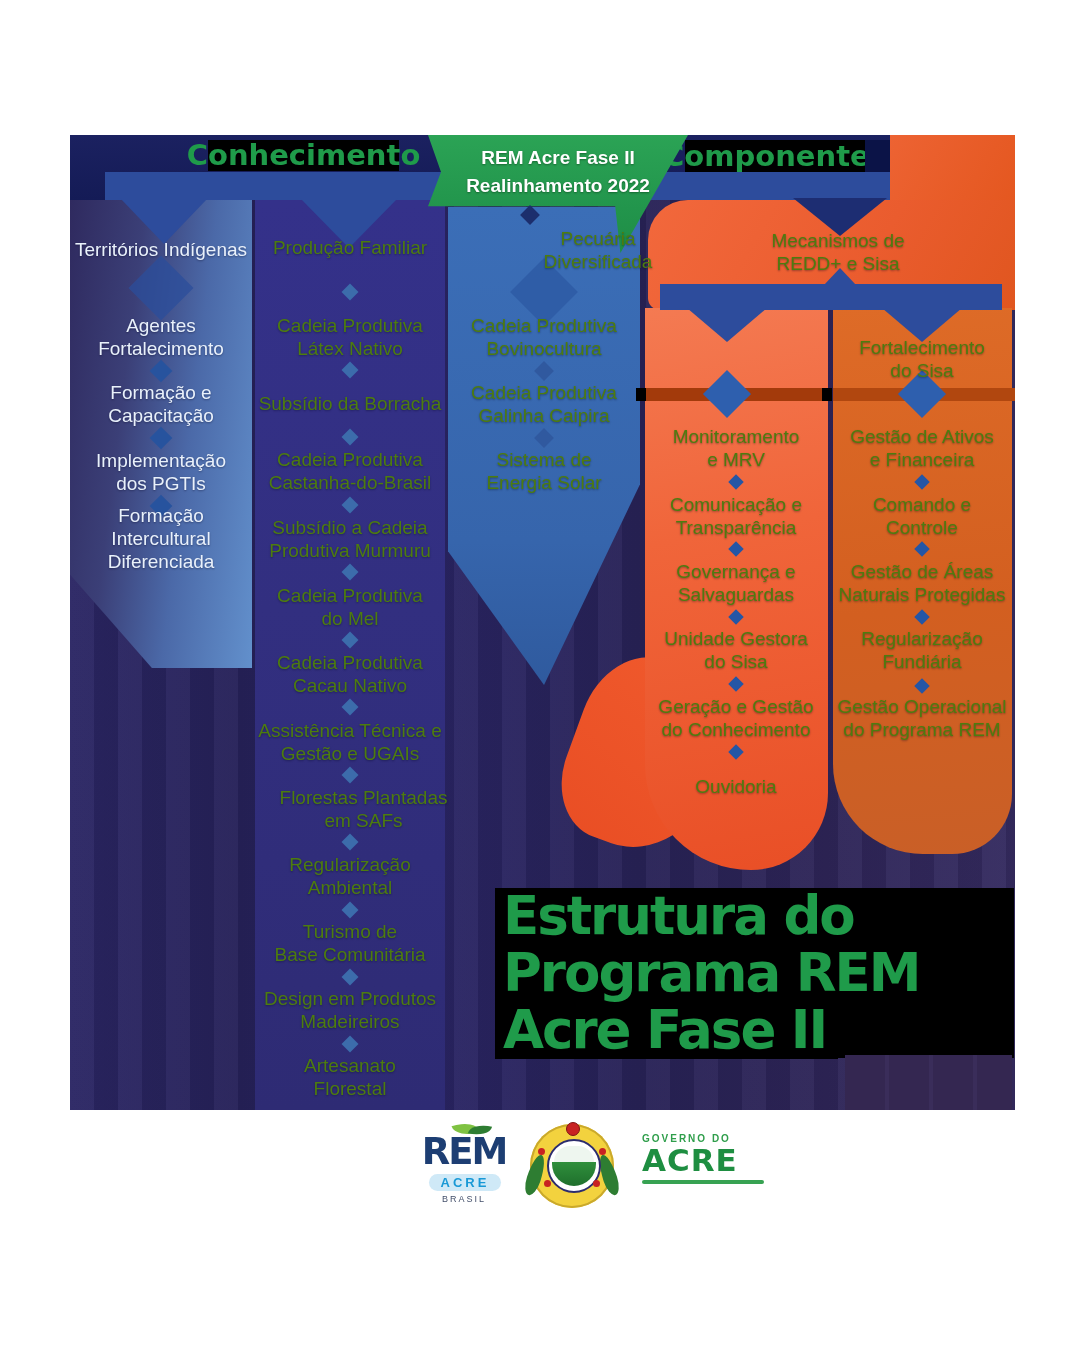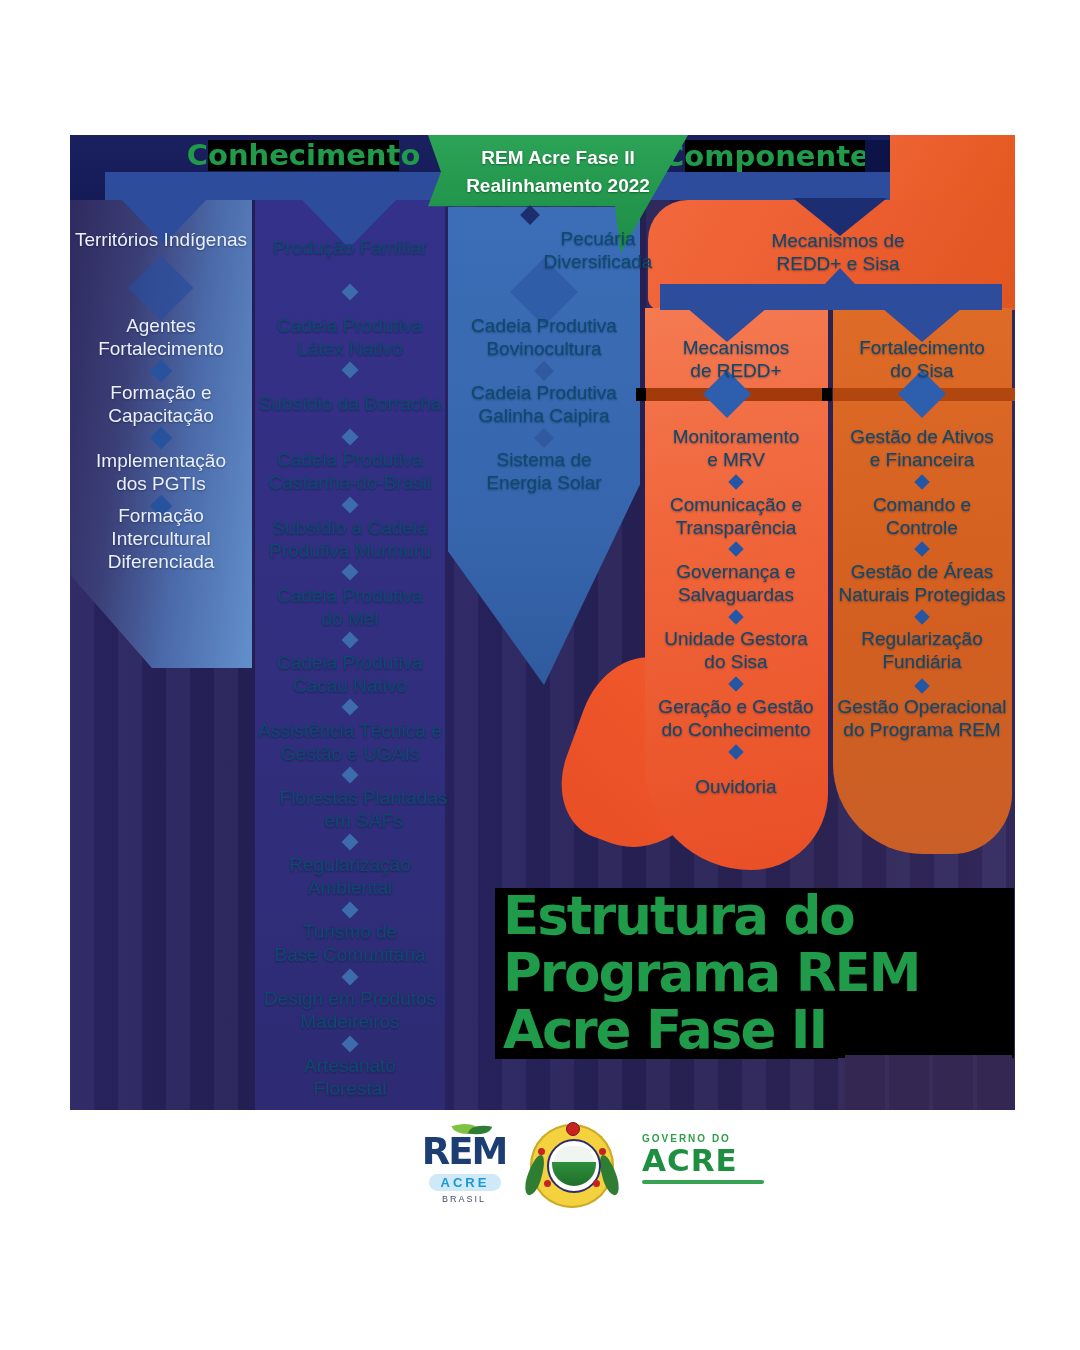--- a/index.html
+++ b/index.html
@@ -42,21 +42,21 @@
     background:linear-gradient(180deg,#2ba355 0%,#22954c 60%,#1f8c45 100%);
     clip-path:polygon(0 0,100% 0,74% 96%,72% 58%,0 58%,5% 30%);}
   .bannerTxt{position:absolute;transform:translate(-50%,-50%);color:#fff;font-weight:bold;
     font-size:19px;text-align:center;white-space:pre-line;text-shadow:0 1px 2px rgba(0,40,10,.45);}
   
   .plate{position:absolute;background:#000;display:flex;align-items:center;justify-content:center;}
   .ghead{color:#1f9b4a;font-family:"DejaVu Sans","Liberation Sans",sans-serif;
     font-weight:bold;font-size:29px;letter-spacing:0;line-height:1;}
   
   .item{position:absolute;transform:translate(-50%,-50%);white-space:pre-line;text-align:center;
-    font-size:19px;line-height:1.22;color:#0c4a6e;width:190px;
+    font-size:19px;line-height:1.22;color:#4d7c0f;width:190px;
     text-shadow:0 1px 2px rgba(10,10,40,.4);}
   .item.c1{color:#e9f1fb;width:180px;}
   
   .dm{position:absolute;transform:translate(-50%,-50%) rotate(45deg);}
   
   .redbar{position:absolute;height:13px;top:388px;}
   .notch{position:absolute;top:388px;width:10px;height:13px;background:#000;}
   
   .tline{position:absolute;left:495px;white-space:nowrap;}
   .tline span{display:inline-block;background:#000;color:#1f9b4a;padding:1px 12px 3px 8px;
@@ -177,21 +177,21 @@
   <div class="dm" style="left:736px;top:549px;width:11px;height:11px;background:#2456a6;"></div>
   <div class="dm" style="left:736px;top:617px;width:11px;height:11px;background:#2456a6;"></div>
   <div class="dm" style="left:736px;top:684px;width:11px;height:11px;background:#2456a6;"></div>
   <div class="dm" style="left:736px;top:752px;width:11px;height:11px;background:#2456a6;"></div>
 
   <div class="dm" style="left:922px;top:482px;width:11px;height:11px;background:#2456a6;"></div>
   <div class="dm" style="left:922px;top:549px;width:11px;height:11px;background:#2456a6;"></div>
   <div class="dm" style="left:922px;top:617px;width:11px;height:11px;background:#2456a6;"></div>
   <div class="dm" style="left:922px;top:686px;width:11px;height:11px;background:#2456a6;"></div>
 
-  <div class="item c1" style="left:161px;top:240px;">Territórios Indígenas</div>
+  <div class="item c1" style="left:161px;top:250px;">Territórios Indígenas</div>
   <div class="item c1" style="left:161px;top:337px;">Agentes
 Fortalecimento</div>
   <div class="item c1" style="left:161px;top:404px;">Formação e
 Capacitação</div>
   <div class="item c1" style="left:161px;top:472px;">Implementação
 dos PGTIs</div>
   <div class="item c1" style="left:161px;top:539px;width:188px;">Formação Intercultural
 Diferenciada</div>
 
   <div class="item" style="left:350px;top:248px;">Produção Familiar</div>
@@ -223,22 +223,20 @@
 Diversificada</div>
   <div class="item" style="left:544px;top:337px;">Cadeia Produtiva
 Bovinocultura</div>
   <div class="item" style="left:544px;top:404px;">Cadeia Produtiva
 Galinha Caipira</div>
   <div class="item" style="left:544px;top:471px;">Sistema de
 Energia Solar</div>
 
   <div class="item" style="left:838px;top:252px;width:230px;">Mecanismos de
 REDD+ e Sisa</div>
-  <div class="item" style="left:736px;top:359px;">Mecanismos
-de REDD+</div>
   <div class="item" style="left:922px;top:359px;">Fortalecimento
 do Sisa</div>
 
   <div class="item" style="left:736px;top:448px;">Monitoramento
 e MRV</div>
   <div class="item" style="left:736px;top:516px;">Comunicação e
 Transparência</div>
   <div class="item" style="left:736px;top:583px;">Governança e
 Salvaguardas</div>
   <div class="item" style="left:736px;top:650px;">Unidade Gestora

